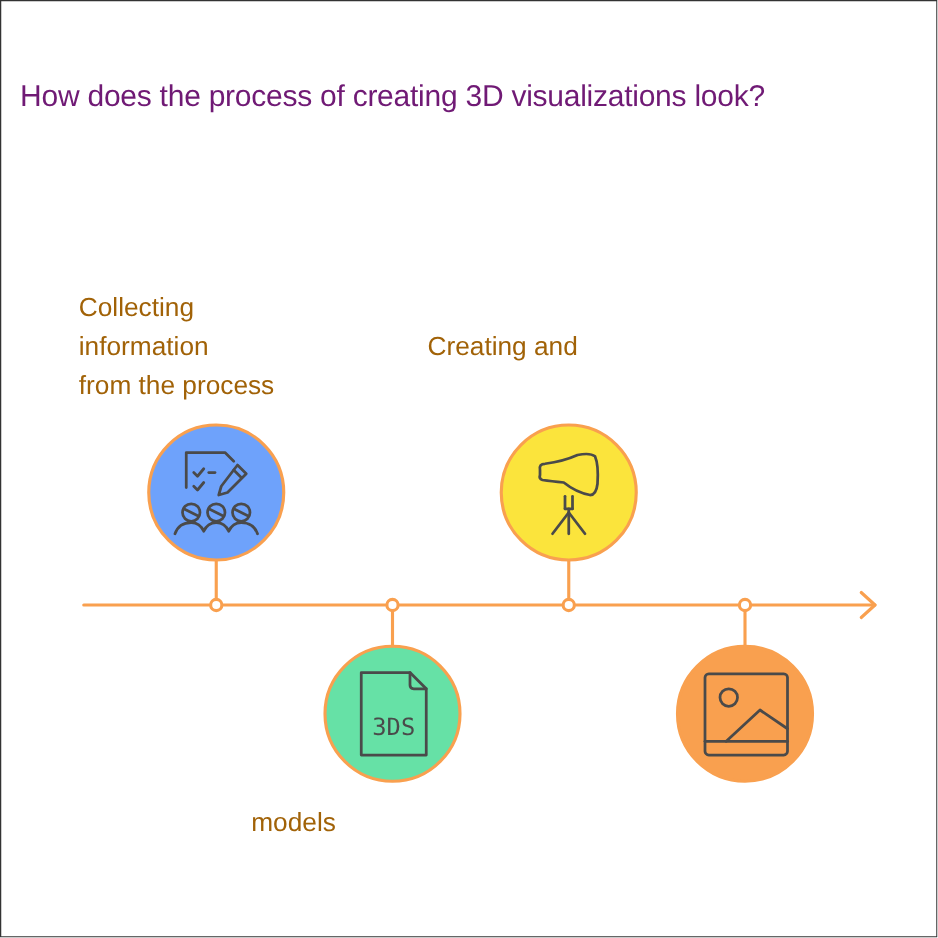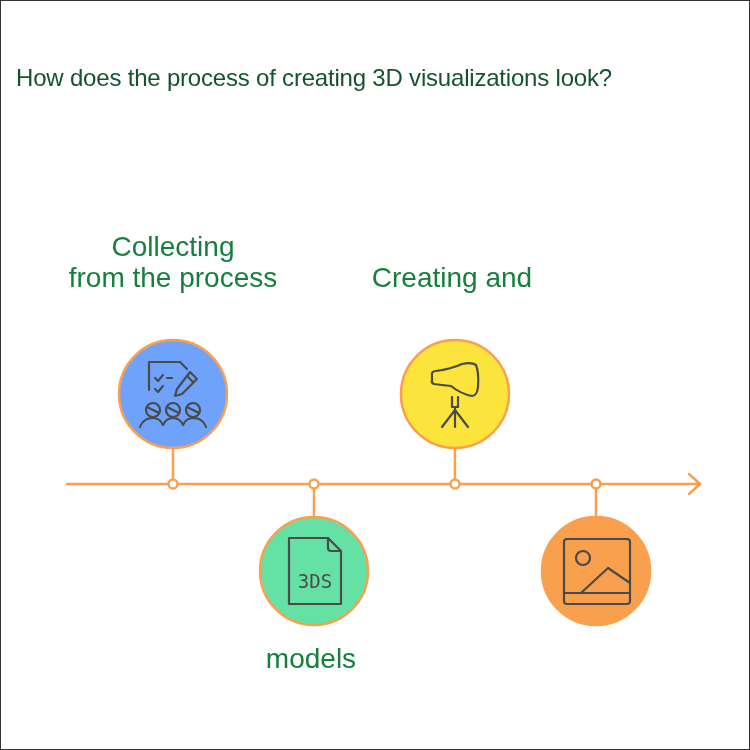--- a/index.html
+++ b/index.html
@@ -7,38 +7,39 @@
       width: 750px; height: 750px; position: relative; overflow: hidden;
       background: #ffffff;
       font-family: "Liberation Sans", "DejaVu Sans", sans-serif;
     }
     .frame {
       position: absolute; left: 0; top: 0; width: 748px; height: 748px;
       border: 1px solid #333333; box-sizing: border-box; width: 750px; height: 750px;
     }
     .title {
       position: absolute; left: 0; top: 64px; width: 628px; text-align: center;
-      font-size: 24px; color: #14532d; letter-spacing: -0.2px;
+      font-size: 24px; color: #701a75; letter-spacing: -0.2px;
     }
     .label {
-      position: absolute; width: 220px; text-align: center;
-      font-size: 28px; line-height: 31px; color: #15803d;
+      position: absolute; width: 220px; 
+      font-size: 21px; line-height: 31px; color: #a16207;
     }
     svg.diagram { position: absolute; left: 0; top: 0; }
     .node-circle { stroke-width: 2.5; }
   </style>
 </head>
 <body>
 
 <div class="frame"></div>
 
 <div class="title">How does the process of creating 3D visualizations look?</div>
 
 <div class="label" style="left:63px; top:231px;">
   <div>Collecting</div>
+  <div>information</div>
   <div>from the process</div>
 </div>
 <div class="label" style="left:342px; top:262px;">
   <div>Creating and</div>
 </div>
 <div class="label" style="left:201px; top:643px;">
   <div>models</div>
 </div>
 <div class="label" style="left:483px; top:643px;">
 </div>

